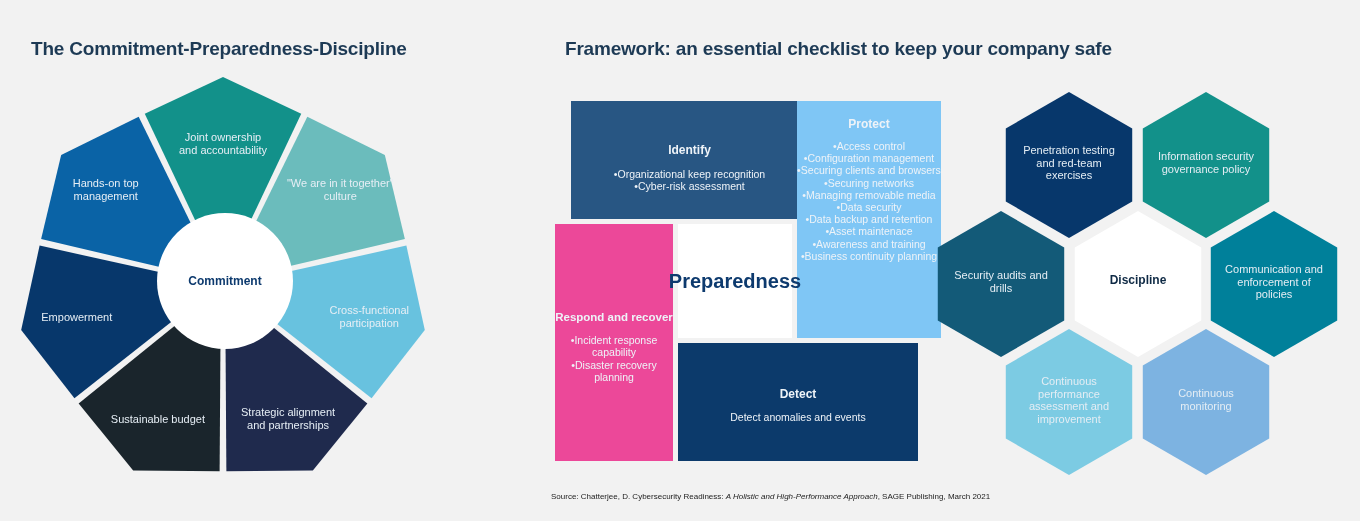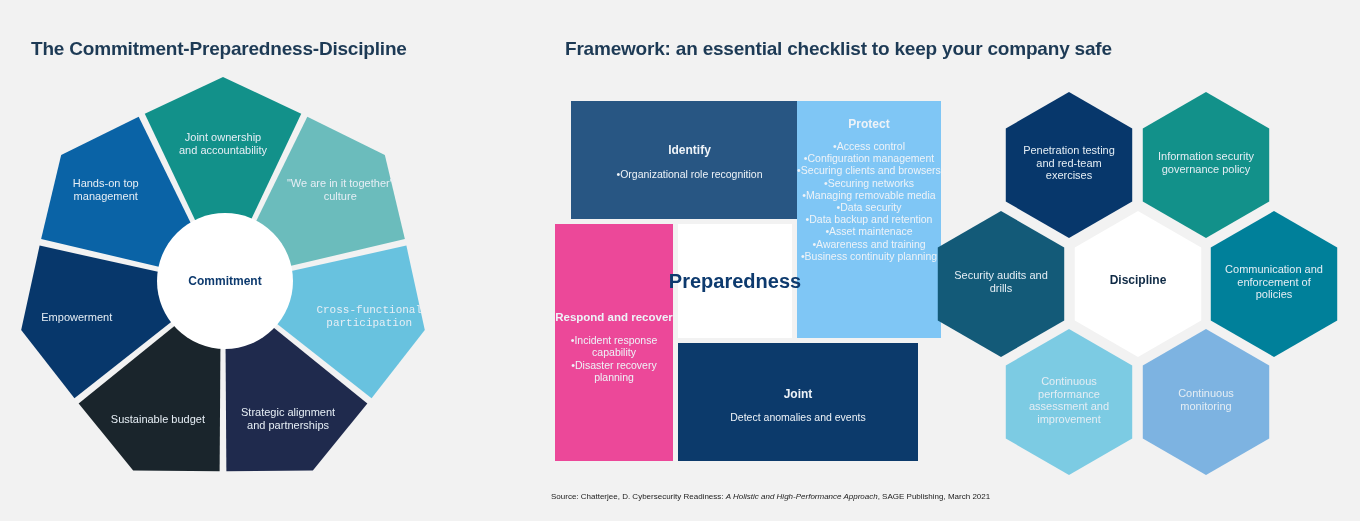--- a/index.html
+++ b/index.html
@@ -61,32 +61,33 @@
     <polygon points="227.87463956090912,285.11260466978155 406.37755533226715,245.61317376546543 424.8100778216375,330.06183332895705 371.5620487269302,398.14987475269646" fill="#68c2df"></polygon>
     <polygon points="225.16941869558778,288.5048443395121 367.34606490164305,403.436551253834 312.8139339973346,470.5005556558007 226.38095652304057,471.3217695864214" fill="#1f2a4d"></polygon>
     <polygon points="220.83058130441222,288.5048443395121 219.61904347695943,471.3217695864214 133.18606600266543,470.5005556558007 78.65393509835694,403.436551253834" fill="#1a252c"></polygon>
     <polygon points="218.12536043909088,285.11260466978155 74.43795127306983,398.14987475269646 21.189922178362508,330.0618333289571 39.622444667732815,245.61317376546543" fill="#07376b"></polygon>
     <polygon points="219.09084258765984,280.8825509907063 41.127111874078174,239.02079599709452 61.160883129117806,154.9376110152422 138.6779936227346,116.69585938025482" fill="#0a63a6"></polygon>
     <circle cx="225" cy="281" r="68" fill="#ffffff"></circle>
   </svg>
 <div id="hept-labels">
     <div class="seg-label" style="left: 223px; top: 144px; width: 90px;">Joint ownership and accountability</div>
     <div class="seg-label" style="left: 340.275px; top: 190.477px; width: 110px;">"We are in it together" culture</div>
-    <div class="seg-label" style="left: 369.239px; top: 317.378px; width: 110px; font-family: Liberation Mono, monospace;">Cross-functional participation</div>
+    <div class="seg-label" style="left: 369.239px; top: 317.378px; width: 110px;">Cross-functional participation</div>
     <div class="seg-label" style="left: 288.083px; top: 419.145px; width: 110px;">Strategic alignment and partnerships</div>
     <div class="seg-label" style="left: 157.917px; top: 419.145px; width: 110px; text-align: center;">Sustainable budget</div>
     <div class="seg-label" style="left: 76.7608px; top: 317.378px; width: 110px;">Empowerment</div>
     <div class="seg-label" style="left: 105.725px; top: 190.477px; width: 110px;">Hands-on top management</div>
   </div>
 <div class="center-label" id="commit-center" style="left:225px;top:281px;">Commitment</div>
 
 <div class="box" id="box-identify">
   <h3>Identify</h3>
   <ul>
-      <li>Organizational role recognition</li>
+      <li>Organizational keep recognition</li>
+      <li>Cyber-risk assessment</li>
     </ul>
 </div>
 <div class="box" id="box-protect">
   <h3>Protect</h3>
   <ul>
       <li>Access control</li>
       <li>Configuration management</li>
       <li>Securing clients and browsers</li>
       <li>Securing networks</li>
       <li>Managing removable media</li>
@@ -101,21 +102,21 @@
   <h3>Respond and recover</h3>
   <ul>
       <li>Incident response capability</li>
       <li>Disaster recovery planning</li>
     </ul>
 </div>
 <div class="box" id="box-preparedness">
   <span>Preparedness</span>
 </div>
 <div class="box" id="box-detect">
-  <h3>Joint</h3>
+  <h3>Detect</h3>
   <p>Detect anomalies and events</p>
 </div>
 
 <svg id="hex-svg" width="1360" height="521">
     <polygon points="1138,211 1201.2198544762641,247.5 1201.2198544762641,320.5 1138,357 1074.7801455237359,320.5 1074.7801455237359,247.5" fill="#ffffff"></polygon>
     <polygon points="1069,92 1132.2198544762641,128.5 1132.2198544762641,201.5 1069,238 1005.780145523736,201.5 1005.780145523736,128.5" fill="#07376b"></polygon>
     <polygon points="1206,92 1269.2198544762641,128.5 1269.2198544762641,201.5 1206,238 1142.7801455237359,201.5 1142.7801455237359,128.5" fill="#12918a"></polygon>
     <polygon points="1274,211 1337.2198544762641,247.5 1337.2198544762641,320.5 1274,357 1210.7801455237359,320.5 1210.7801455237359,247.5" fill="#00809a"></polygon>
     <polygon points="1206,329 1269.2198544762641,365.5 1269.2198544762641,438.5 1206,475 1142.7801455237359,438.5 1142.7801455237359,365.5" fill="#7db3e1"></polygon>
     <polygon points="1069,329 1132.2198544762641,365.5 1132.2198544762641,438.5 1069,475 1005.780145523736,438.5 1005.780145523736,365.5" fill="#7ccbe3"></polygon>

